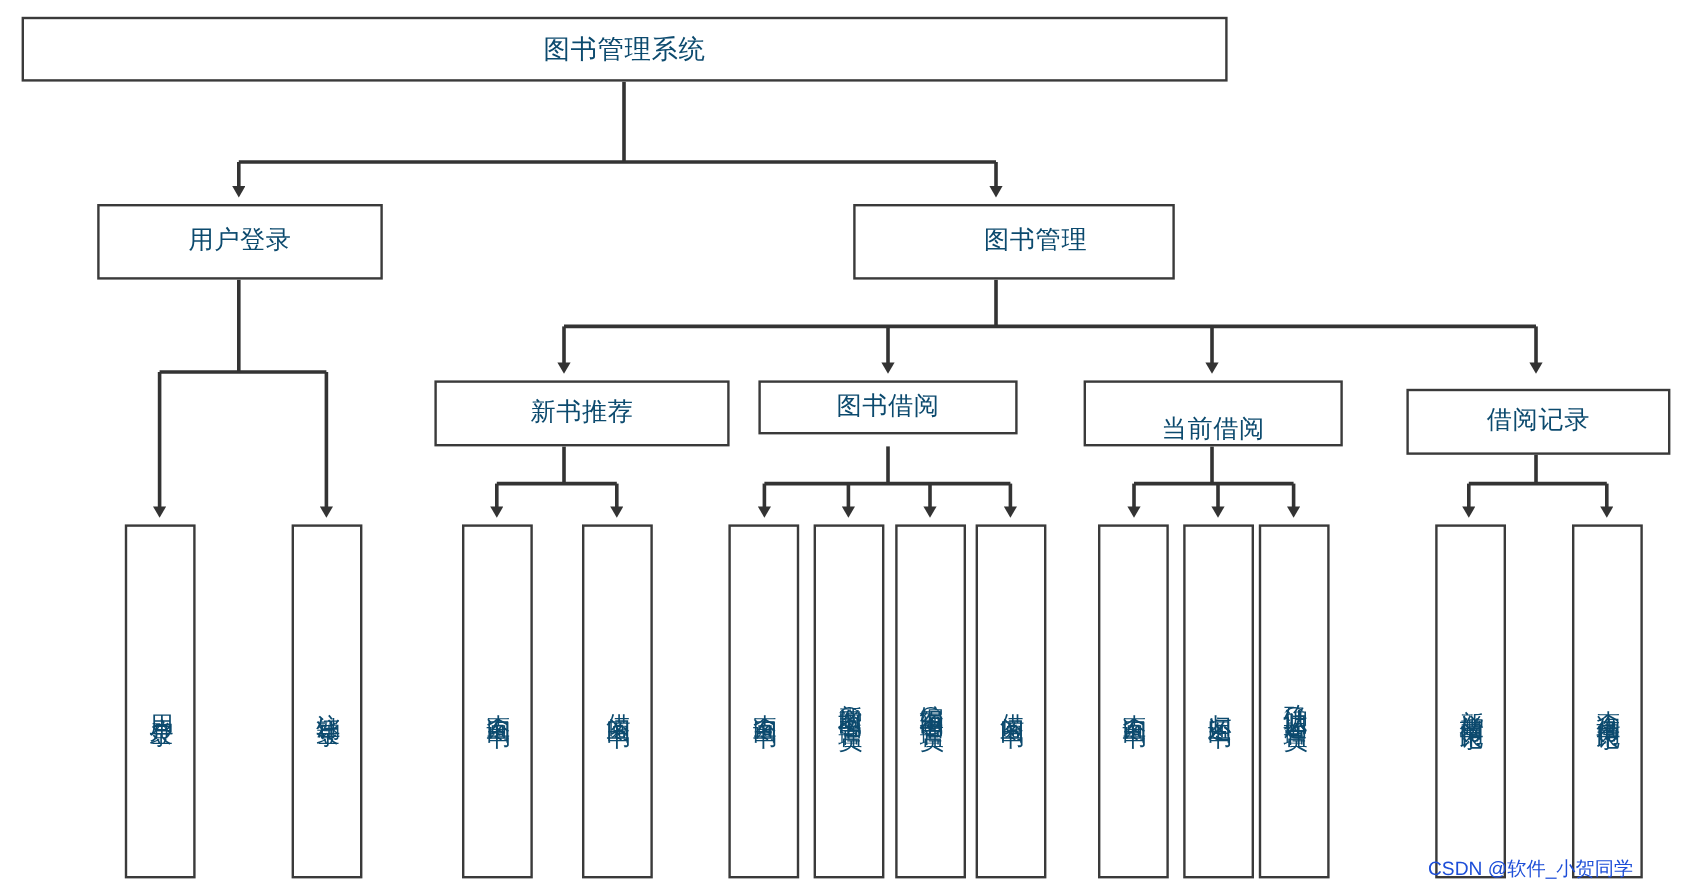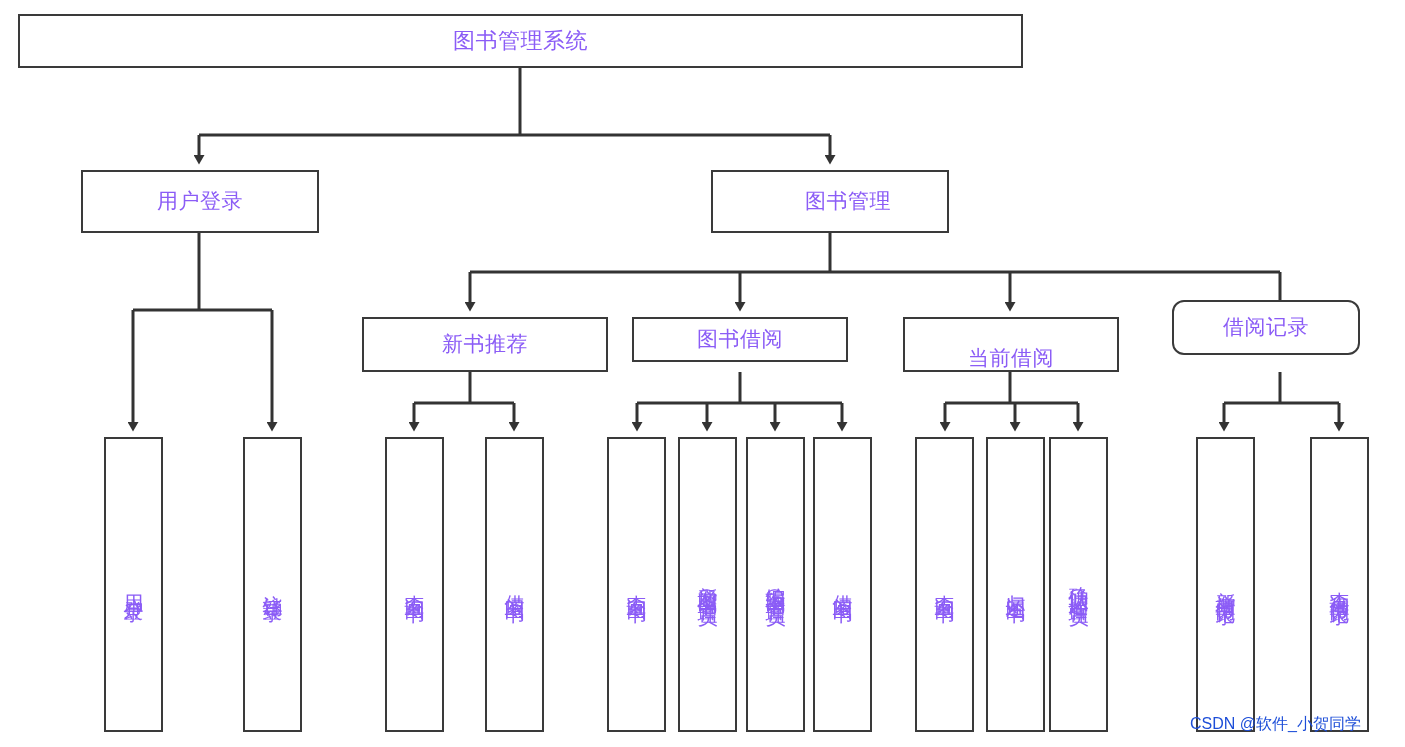--- a/index.html
+++ b/index.html
@@ -30,21 +30,21 @@
     position: absolute;
     box-sizing: border-box;
     background: #ffffff;
     border: 2px solid #3a3a3a;
     display: flex;
     align-items: center;
     justify-content: center;
     z-index: 3;
   }
   .node-label {
-    color: #8b5cf6;
+    color: #0c4a6e;
     font-size: 21px;
     line-height: 1.15;
     letter-spacing: 0.5px;
     white-space: nowrap;
     text-align: center;
   }
   .node-box.vertical .node-label {
     writing-mode: vertical-rl;
     text-orientation: upright;
     letter-spacing: 3px;
@@ -117,34 +117,34 @@
     </g>
   </svg>
 
   <div class="node-box root" style="left:18px; top:14px; width:1005px; height:54px;">
     <span class="node-label">图书管理系统</span>
   </div>
 
   <div class="node-box" style="left:81px; top:170px; width:238px; height:63px;">
     <span class="node-label">用户登录</span>
   </div>
-  <div class="node-box" style="left:711px; top:170px; width:238px; height:63px;padding-left:36px;">
+  <div class="node-box" style="left:711px; top:170px; width:268px; height:63px;padding-left:36px;">
     <span class="node-label">图书管理</span>
   </div>
 
   <div class="node-box" style="left:362px; top:317px; width:246px; height:55px;">
     <span class="node-label">新书推荐</span>
   </div>
   <div class="node-box" style="left:632px; top:317px; width:216px; height:45px;">
     <span class="node-label">图书借阅</span>
   </div>
   <div class="node-box" style="left:903px; top:317px; width:216px; height:55px;align-items:flex-end;">
     <span class="node-label">当前借阅</span>
   </div>
-  <div class="node-box" style="left:1172px; top:300px; width:188px; height:55px;border-radius:12px;">
+  <div class="node-box" style="left:1172px; top:324px; width:220px; height:55px;">
     <span class="node-label">借阅记录</span>
   </div>
 
   <div class="node-box vertical" style="left:104px; top:437px; width:59px; height:295px;">
     <span class="node-label">用户登录</span>
   </div>
   <div class="node-box vertical" style="left:243px; top:437px; width:59px; height:295px;">
     <span class="node-label">注销登录</span>
   </div>
 

